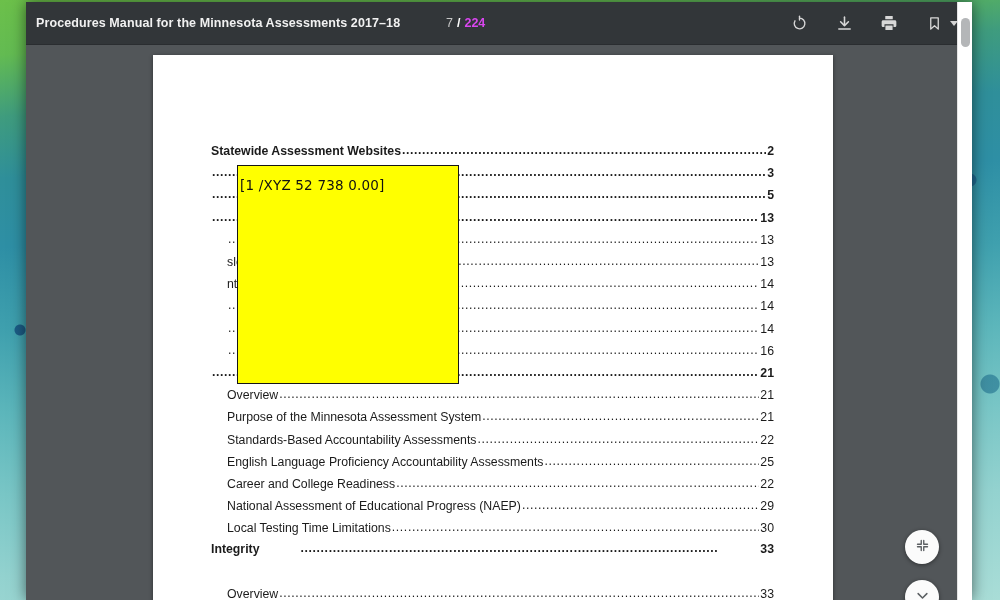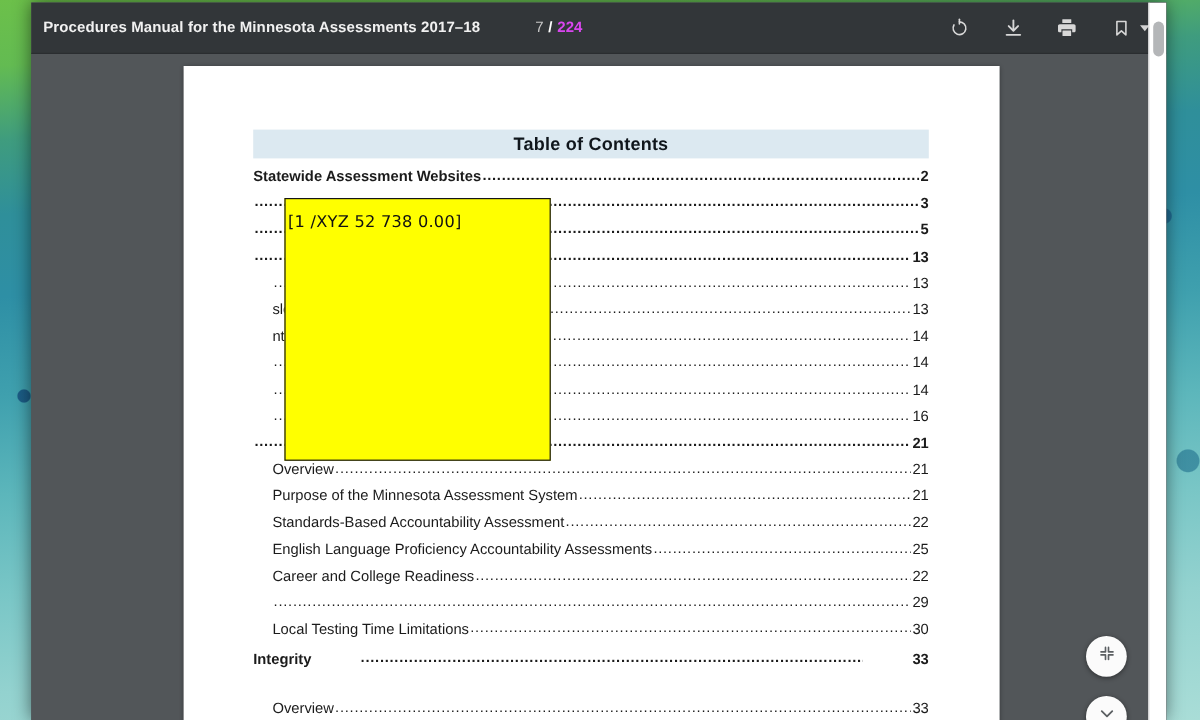--- a/index.html
+++ b/index.html
@@ -155,21 +155,21 @@
 
   
   #toc {
     position: absolute;
     left: 58px;
     top: 85px;
     width: 563px;
   }
   .toc-row {
     display: flex;
-    align-items: flex-start;
+    align-items: center;
     width: 100%;
     height: 22.2px;
     font-size: 12.3px;
     color: #1b1b1b;
     white-space: nowrap;
     overflow: hidden;
   }
   .toc-row.lvl1 { font-weight: bold; font-size: 12.3px; }
   .toc-row.lvl2 { padding-left: 16px; font-weight: normal; }
   .toc-row .label { flex: 0 0 auto; }
@@ -287,23 +287,20 @@
         <div class="caret"></div>
       </div>
 
     </div>
   </div>
 
   <div id="viewer">
 
     <div id="page">
 
-      <div id="toc-head">
-        <span>Table of Contents</span>
-      </div>
 
       <div id="toc">
           <div class="toc-row lvl1">
             <span class="label">Statewide Assessment Websites</span>
             <span class="dots">................................................................................................................................................................................................................................................................................................................................................................................................................</span>
             <span class="pg">2</span>
           </div>
           <div class="toc-row lvl1">
             <span class="label"></span>
             <span class="dots">................................................................................................................................................................................................................................................................................................................................................................................................................</span>
@@ -358,35 +355,36 @@
             <span class="label">Overview</span>
             <span class="dots">................................................................................................................................................................................................................................................................................................................................................................................................................</span>
             <span class="pg">21</span>
           </div>
           <div class="toc-row lvl2">
             <span class="label">Purpose of the Minnesota Assessment System</span>
             <span class="dots">................................................................................................................................................................................................................................................................................................................................................................................................................</span>
             <span class="pg">21</span>
           </div>
           <div class="toc-row lvl2">
-            <span class="label">Standards-Based Accountability Assessment</span>
+            <span class="label">Standards-Based Accountability Assessments</span>
             <span class="dots">................................................................................................................................................................................................................................................................................................................................................................................................................</span>
             <span class="pg">22</span>
           </div>
           <div class="toc-row lvl2">
             <span class="label">English Language Proficiency Accountability Assessments</span>
             <span class="dots">................................................................................................................................................................................................................................................................................................................................................................................................................</span>
             <span class="pg">25</span>
           </div>
           <div class="toc-row lvl2">
             <span class="label">Career and College Readiness</span>
             <span class="dots">................................................................................................................................................................................................................................................................................................................................................................................................................</span>
             <span class="pg">22</span>
           </div>
           <div class="toc-row lvl2">
+            <span class="label">National Assessment of Educational Progress (NAEP)</span>
             <span class="dots">................................................................................................................................................................................................................................................................................................................................................................................................................</span>
             <span class="pg">29</span>
           </div>
           <div class="toc-row lvl2">
             <span class="label">Local Testing Time Limitations</span>
             <span class="dots">................................................................................................................................................................................................................................................................................................................................................................................................................</span>
             <span class="pg">30</span>
           </div>
           <div class="toc-row lvl1 wrap">
             <div class="line2">

